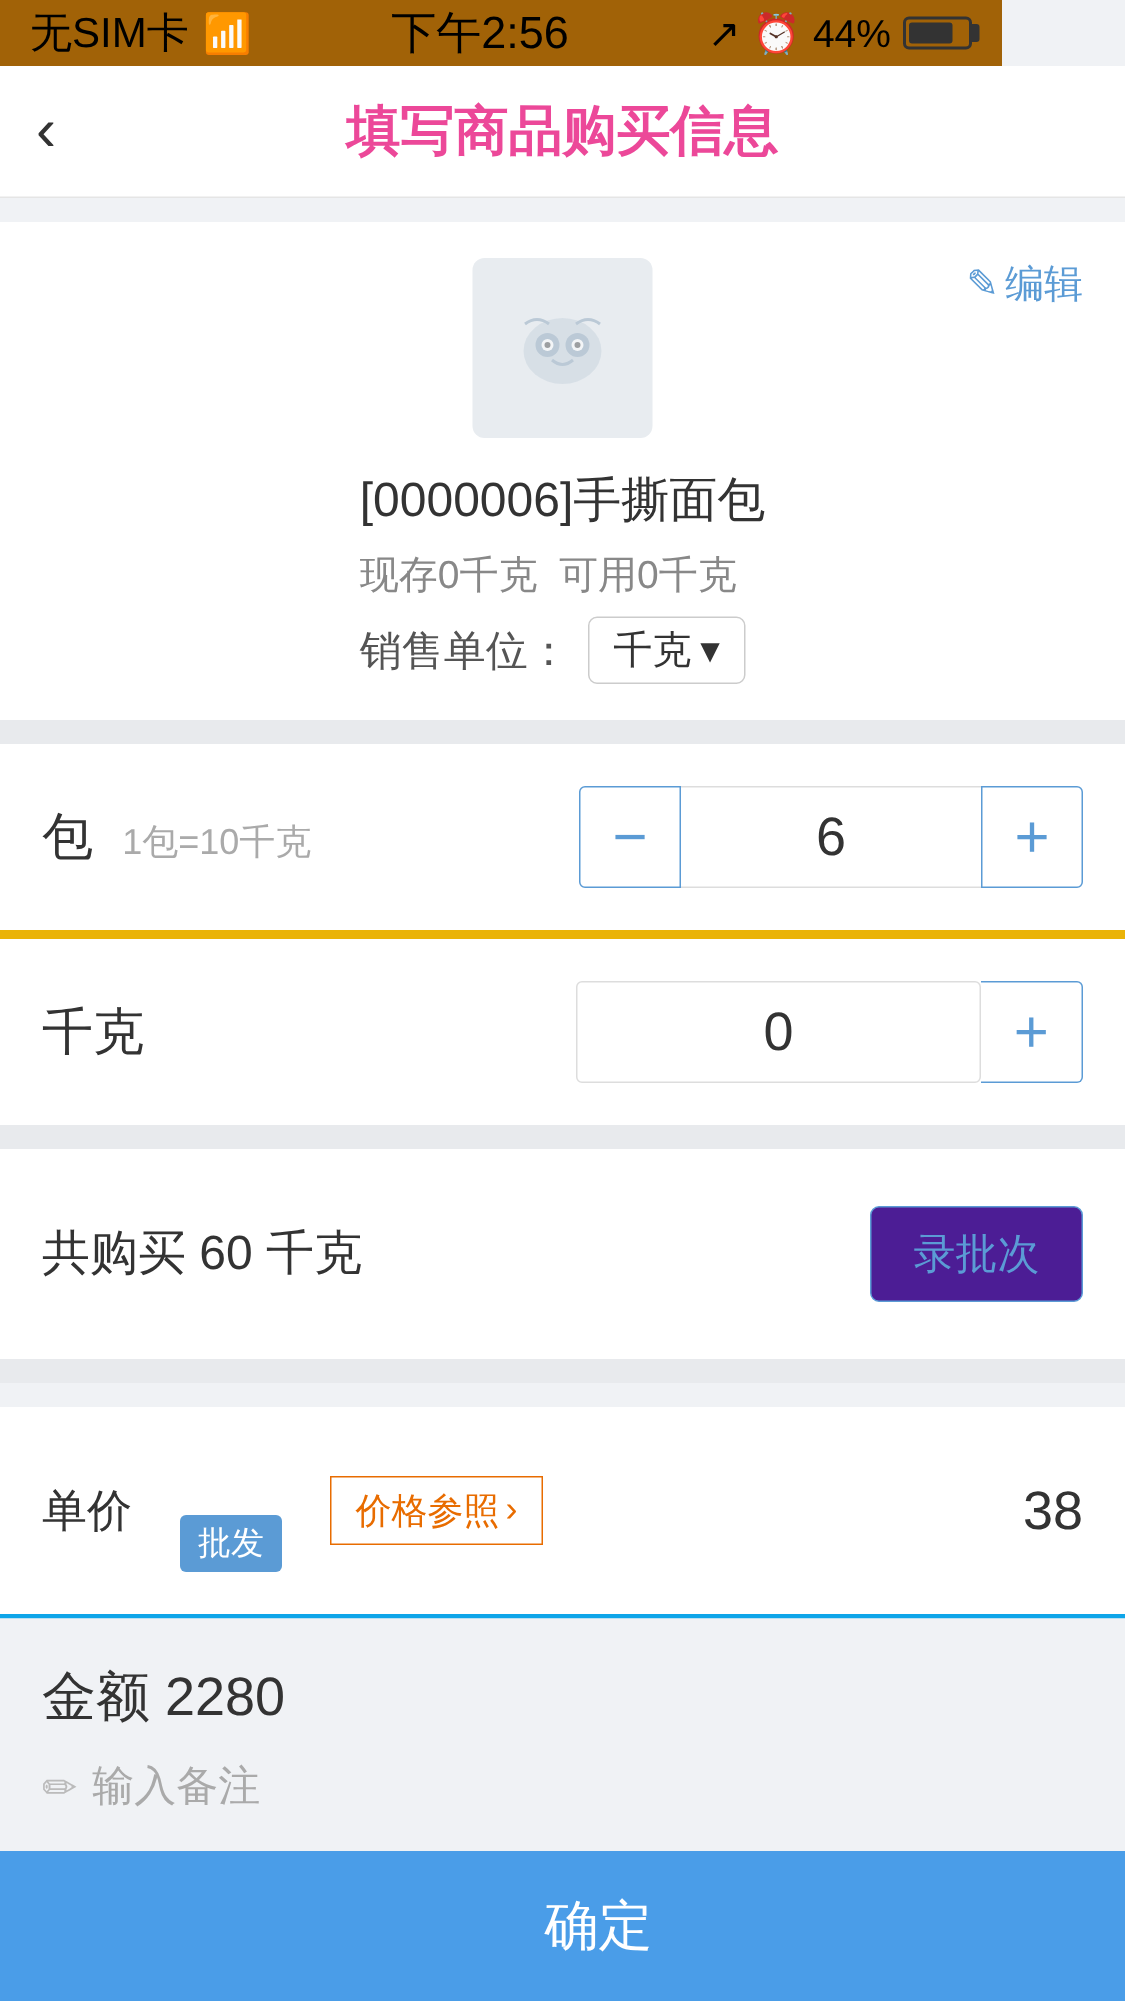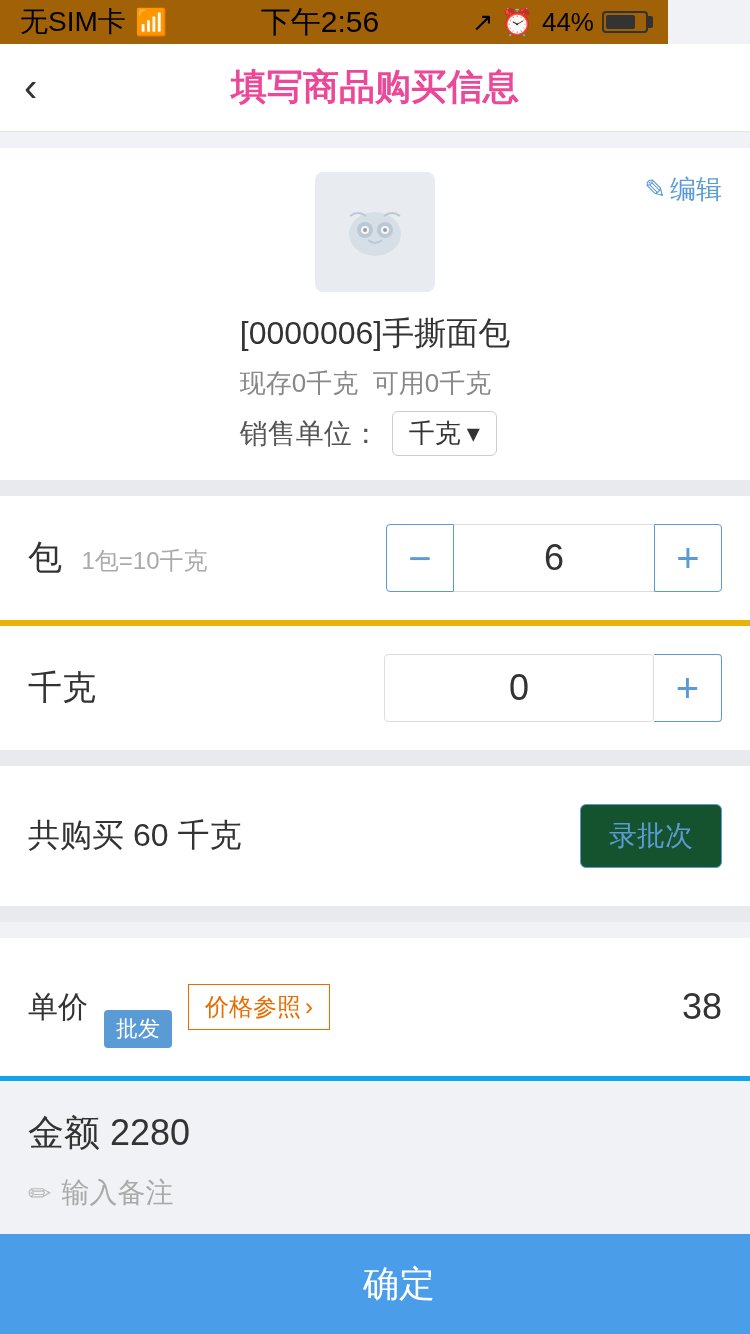--- a/index.html
+++ b/index.html
@@ -224,38 +224,38 @@
       align-items: center;
       justify-content: space-between;
     }
     .summary-text {
       font-size: 32px;
       color: #333;
     }
     .batch-btn {
       border: 1px solid #5b9bd5;
       color: #5b9bd5;
-      background: #14532d;
+      background: #4c1d95;
       padding: 12px 28px;
       border-radius: 6px;
       font-size: 28px;
       cursor: pointer;
     }
 
     
     .price-section {
       background: #fff;
       margin-top: 16px;
     }
     .price-row {
       padding: 28px 28px;
       display: flex;
       align-items: center;
-      gap: 16px;
-      border-bottom: 5px solid #0ea5e9;
+      gap: 32px;
+      border-bottom: 3px solid #0ea5e9;
     }
     .price-label {
       font-size: 30px;
       color: #333;
     }
     .price-tag {
       background: #5b9bd5;
       color: #fff;
       font-size: 22px;
       padding: 4px 12px;

